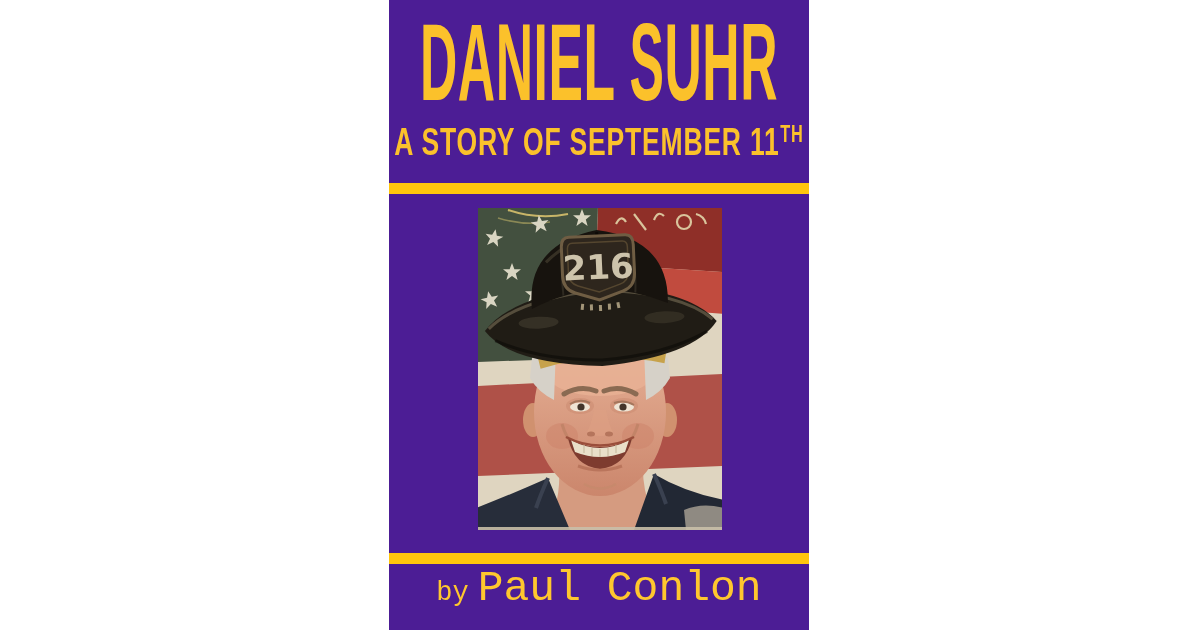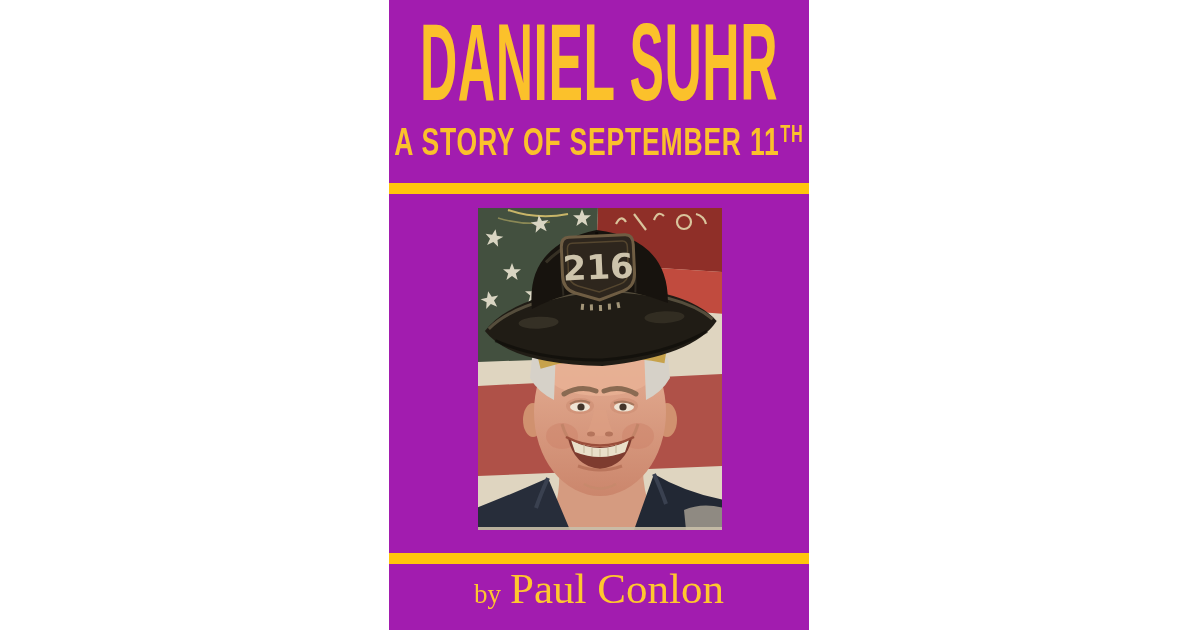--- a/index.html
+++ b/index.html
@@ -1,37 +1,37 @@
 <!DOCTYPE html>
 <html><head>
 <meta charset="utf-8">
 <style>
   html,body{margin:0;padding:0;}
   body{width:1200px;height:630px;font-family:"Liberation Sans",sans-serif;}
   .page{position:relative;width:1200px;height:630px;background:#ffffff;overflow:hidden;}
-  .cover{position:absolute;left:389px;top:0;width:420px;height:630px;background:#a21caf;overflow:hidden;}
+  .cover{position:absolute;left:389px;top:0;width:420px;height:630px;background:#4c1d95;overflow:hidden;}
   .title{
     position:absolute;top:7px;left:50%;margin:0;white-space:nowrap;
     font-size:110px;line-height:110px;font-weight:700;color:#FBC12B;
     letter-spacing:0.01em;transform:translateX(-50%) scaleX(0.47);transform-origin:center;
   }
   .subtitle{
     position:absolute;top:122px;left:50%;margin:0;white-space:nowrap;
     font-size:39px;line-height:39px;font-weight:700;color:#FBC12B;
     letter-spacing:0.03em;transform:translateX(-50%) scaleX(0.68);transform-origin:center;
   }
   .subtitle .sup{font-size:24px;position:relative;top:-13px;margin-left:1px;}
   .rule{position:absolute;left:0;width:420px;height:11px;background:#FFC60D;}
   .rule-top{top:183px;}
   .rule-bottom{top:553px;}
   .photo{position:absolute;left:89px;top:208px;width:244px;height:322px;background:#DFD5C0;overflow:hidden;}
   .photo svg{display:block;width:244px;height:322px;}
   .byline{
     position:absolute;top:566px;left:0;width:420px;text-align:center;
-    font-family:Liberation Serif, serif;color:#FFC72E;line-height:46px;white-space:nowrap;
+    font-family:Liberation Mono, monospace;color:#FFC72E;line-height:46px;white-space:nowrap;
   }
   .byline .by{font-size:27px;margin-right:9px;}
   .byline .author{font-size:43px;}
 </style>
 </head>
 <body>
 
 <div class="page">
   <div class="cover">
 

